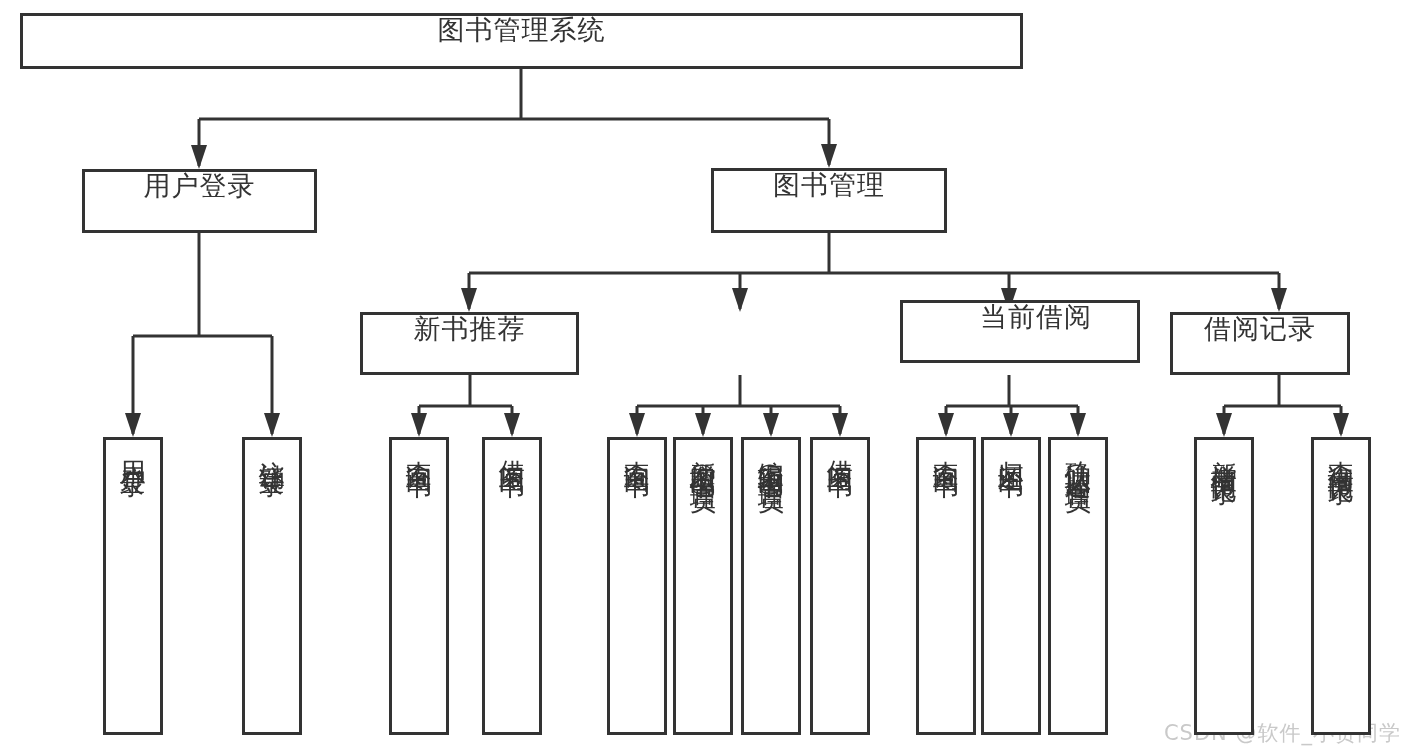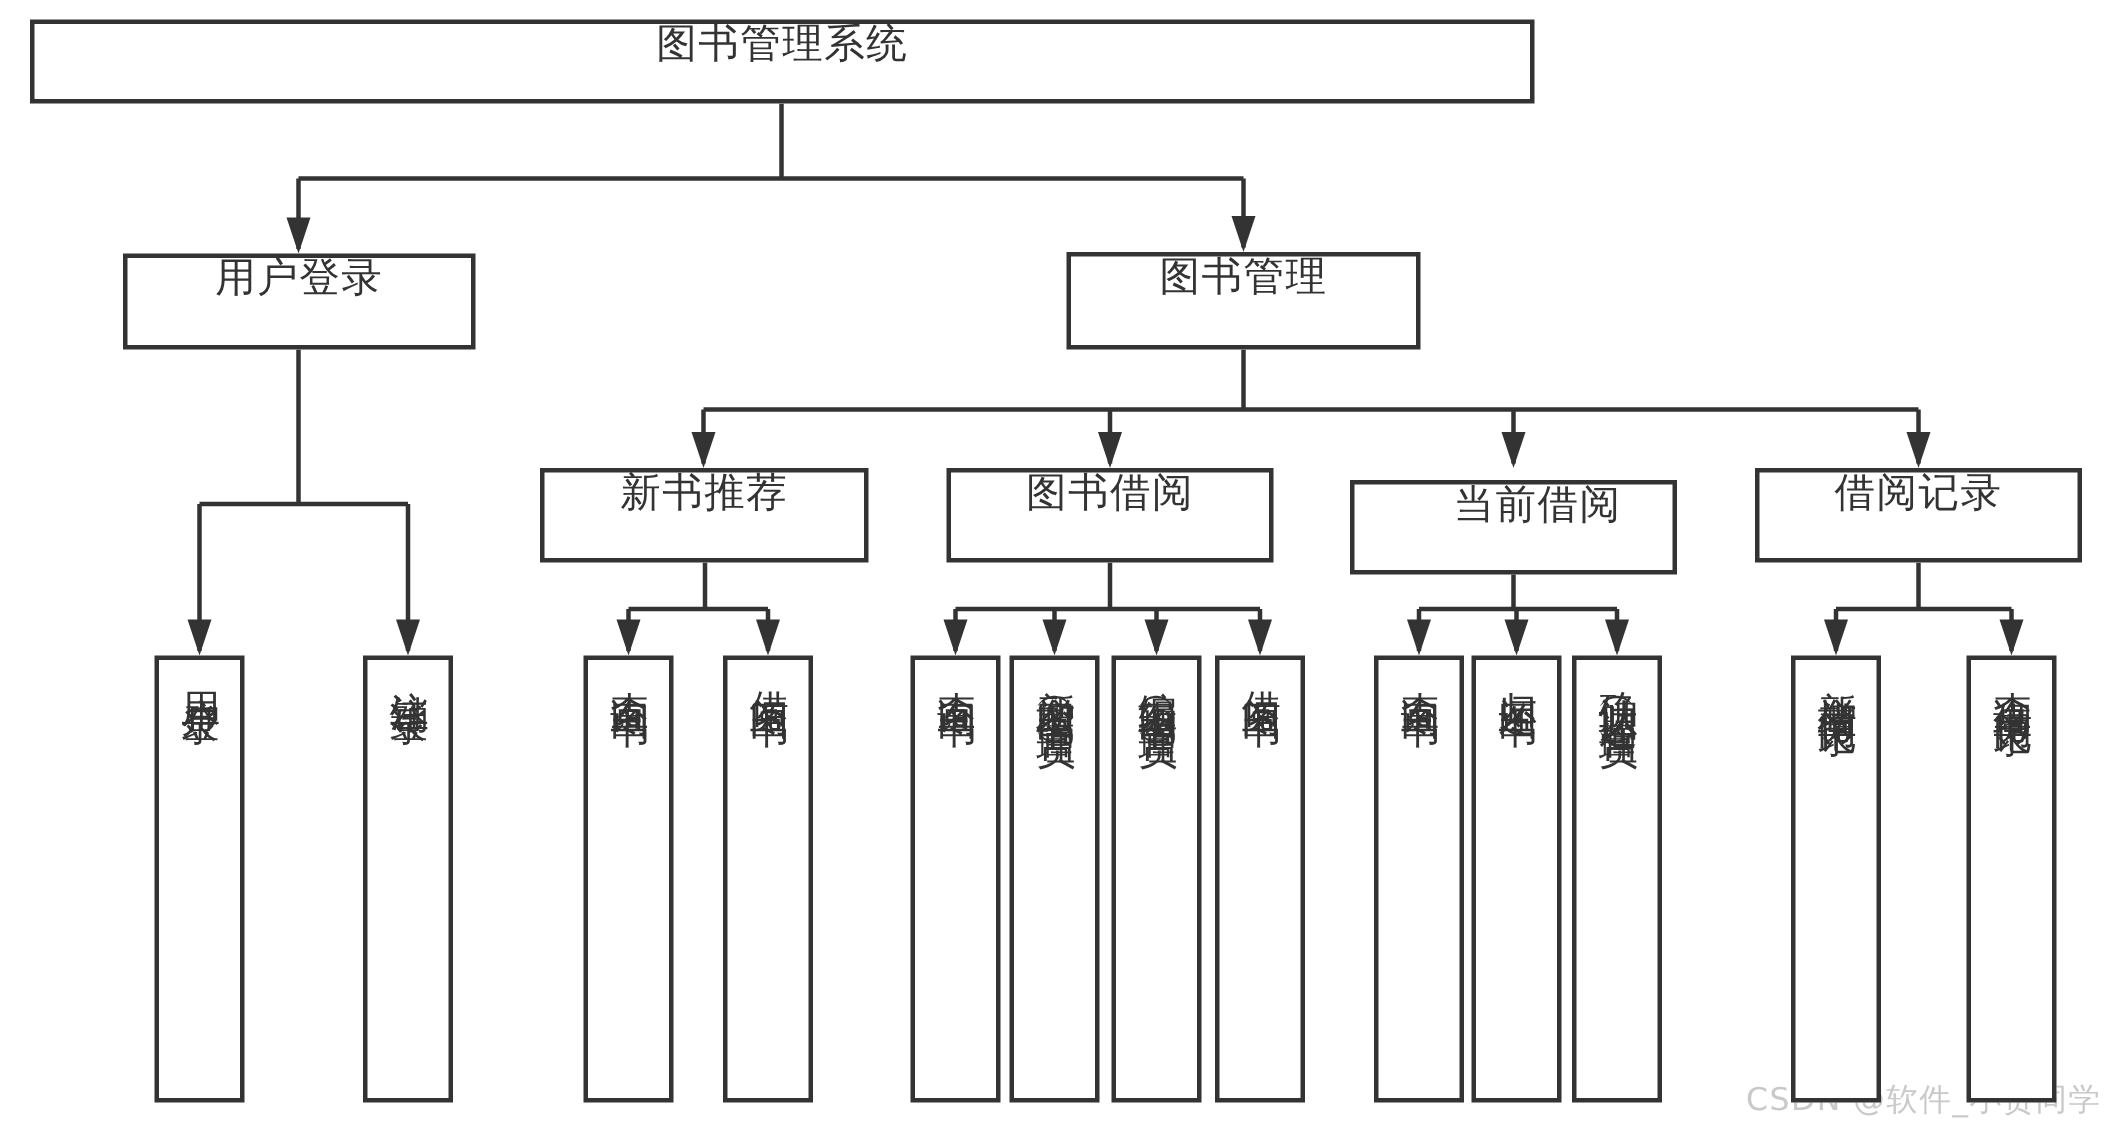--- a/index.html
+++ b/index.html
@@ -119,27 +119,24 @@
     </div>
     <div class="node h" style="left: 82px; top: 169px; width: 235px; height: 64px;">
       <span class="lbl">用户登录</span>
     </div>
     <div class="node h" style="left: 360px; top: 312px; width: 219px; height: 63px;">
       <span class="lbl">新书推荐</span>
     </div>
     <div class="node h" style="left: 711px; top: 168px; width: 236px; height: 65px;">
       <span class="lbl">图书管理</span>
     </div>
-    <div class="node h" style="left: 631px; top: 312px; width: 218px; height: 63px;">
-      <span class="lbl">图书借阅</span>
-    </div>
-    <div class="node h" style="left: 900px; top: 320px; width: 218px; height: 63px; padding-left: 32px;">
+    <div class="node h" style="left: 900px; top: 300px; width: 240px; height: 63px; padding-left: 32px;">
       <span class="lbl">当前借阅</span>
     </div>
-    <div class="node h" style="left: 1170px; top: 312px; width: 218px; height: 63px;">
+    <div class="node h" style="left: 1170px; top: 312px; width: 180px; height: 63px;">
       <span class="lbl">借阅记录</span>
     </div>
     <div class="node v" style="left: 103px; top: 437px; width: 60px; height: 298px;">
       <span class="lbl">用户登录</span>
     </div>
     <div class="node v" style="left: 242px; top: 437px; width: 60px; height: 298px;">
       <span class="lbl">注销登录</span>
     </div>
     <div class="node v" style="left: 389px; top: 437px; width: 60px; height: 298px;">
       <span class="lbl">查询图书</span>

